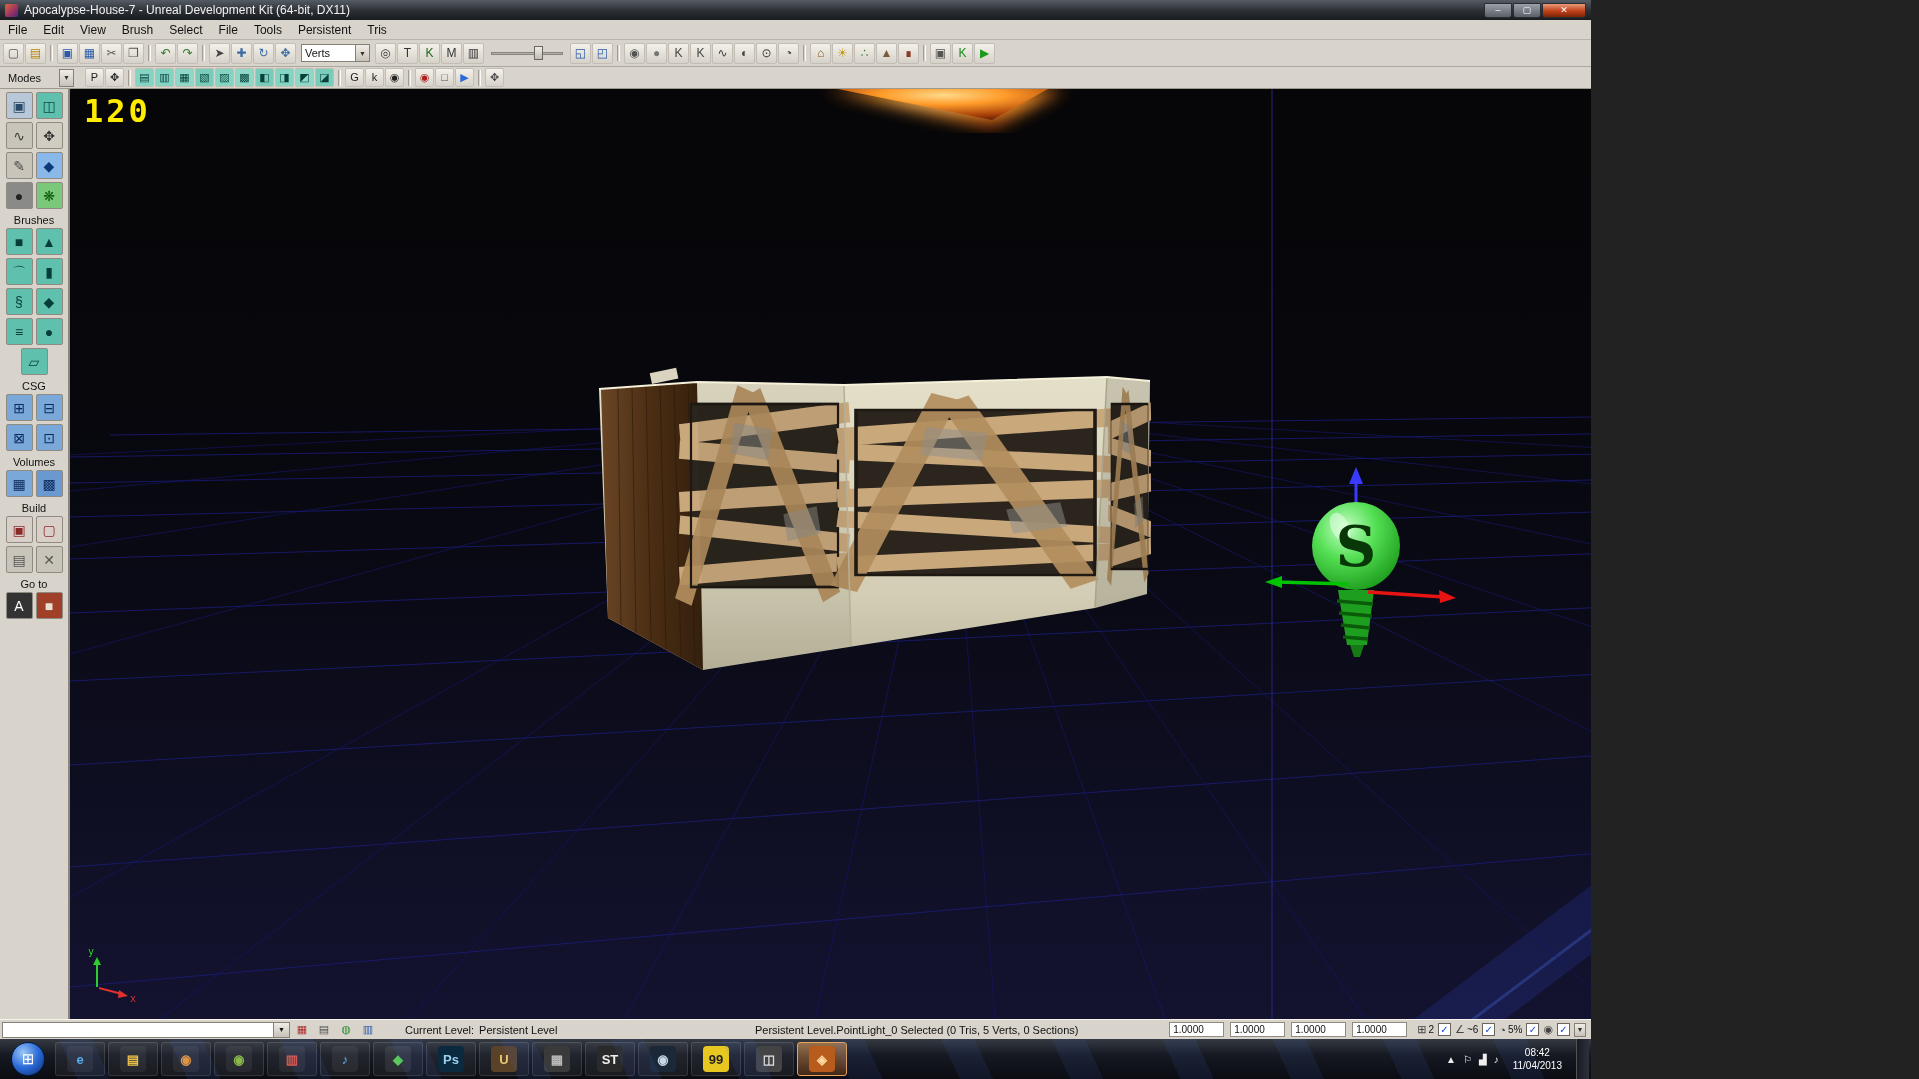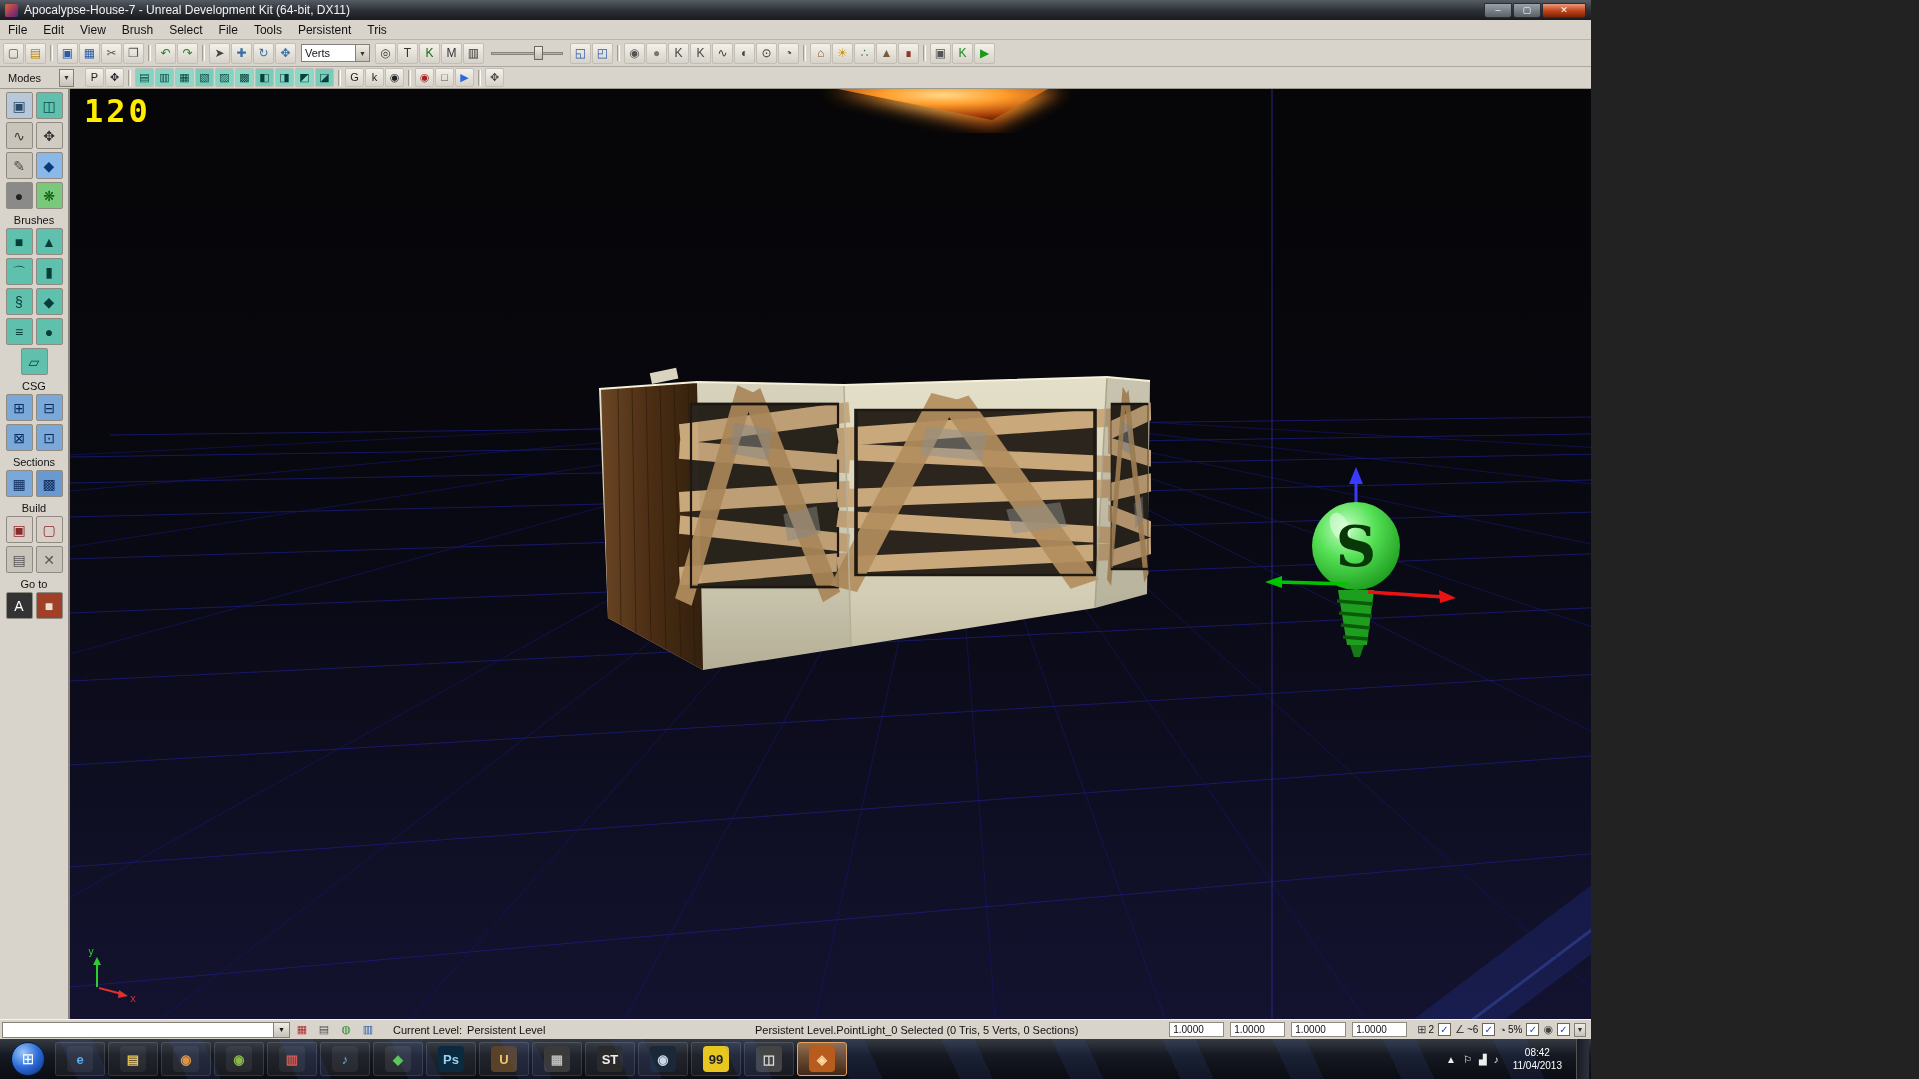--- a/index.html
+++ b/index.html
@@ -60,21 +60,21 @@
   .viewport { position: relative; flex: 1; background: #000; overflow: hidden; }
   #scene { position: absolute; top: 0; left: 0; }
 
   
   .statusbar { position: absolute; top: 1019px; left: 0; right: 0; height: 20px; background: #d8d4cb;
     border-top: 1px solid #f6f3eb; display: flex; align-items: center; font-size: 11px; color: #111; }
   .sb-combo { width: 272px; height: 16px; background: #fff; border: 1px solid #858178; margin-left: 2px; }
   .sb-combo-btn { width: 16px; height: 16px; background: linear-gradient(#f0ede6, #c6c2b9); border: 1px solid #858178;
     border-left: none; font-size: 7px; display: flex; align-items: center; justify-content: center; }
   .st-icon { width: 18px; height: 18px; display: flex; align-items: center; justify-content: center; font-size: 11px; margin-left: 3px; }
-  .level-text { margin-left: 16px; display: flex; gap: 5px; white-space: nowrap; }
+  .level-text { margin-left: 28px; display: flex; gap: 5px; white-space: nowrap; }
   .sel-text { position: absolute; left: 755px; white-space: nowrap; }
   .right-widgets { position: absolute; right: 5px; display: flex; align-items: center; gap: 4px; }
   .num-field { width: 55px; height: 15px; background: #fff; border: 1px solid #8f8b82; font-size: 10px;
     padding: 0 3px; display: flex; align-items: center; }
   .cb { width: 13px; height: 13px; background: #fff; border: 1px solid #6a665e; font-size: 10px; color: #1a4ad8;
     display: flex; align-items: center; justify-content: center; }
   .st-mini { font-size: 10px; display: flex; align-items: center; gap: 2px; white-space: nowrap; }
   .wicon { font-size: 11px; color: #444; }
   .dd-mini { font-size: 7px; color: #333; width: 12px; height: 14px; border: 1px solid #858178;
     background: linear-gradient(#f0ede6, #c6c2b9); display: flex; align-items: center; justify-content: center; }
@@ -416,21 +416,21 @@
           <div class="sb-icon" style="background: rgb(122, 168, 216);">
             <span class="glyph" style="color: rgb(10, 42, 90);">⊟</span>
           </div>
           <div class="sb-icon" style="background: rgb(122, 168, 216);">
             <span class="glyph" style="color: rgb(10, 42, 90);">⊠</span>
           </div>
           <div class="sb-icon" style="background: rgb(122, 168, 216);">
             <span class="glyph" style="color: rgb(10, 42, 90);">⊡</span>
           </div>
         </div>
-      <div class="sb-label">Sections</div>
+      <div class="sb-label">Volumes</div>
       <div class="sb-grid">
 
       <div class="sb-icon" style="background: rgb(122, 168, 216);">
             <span class="glyph" style="color: rgb(10, 42, 90);">▦</span>
           </div>
           <div class="sb-icon" style="background: rgb(106, 152, 208);">
             <span class="glyph" style="color: rgb(10, 42, 90);">▩</span>
           </div>
         </div>
       <div class="sb-label">Build</div>

